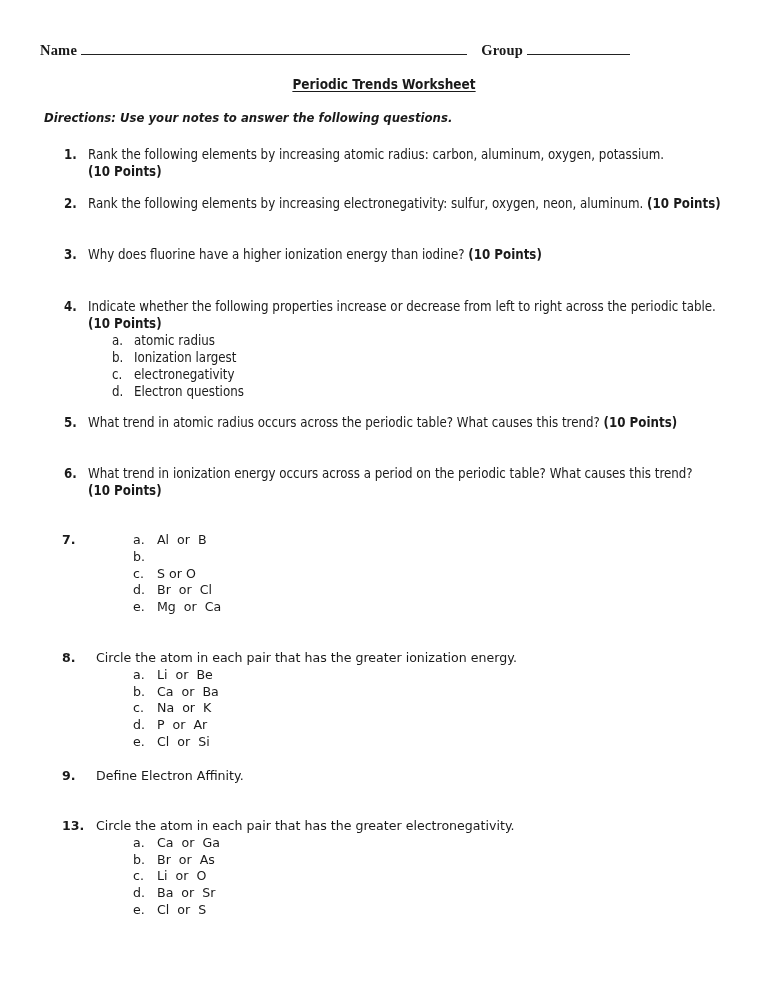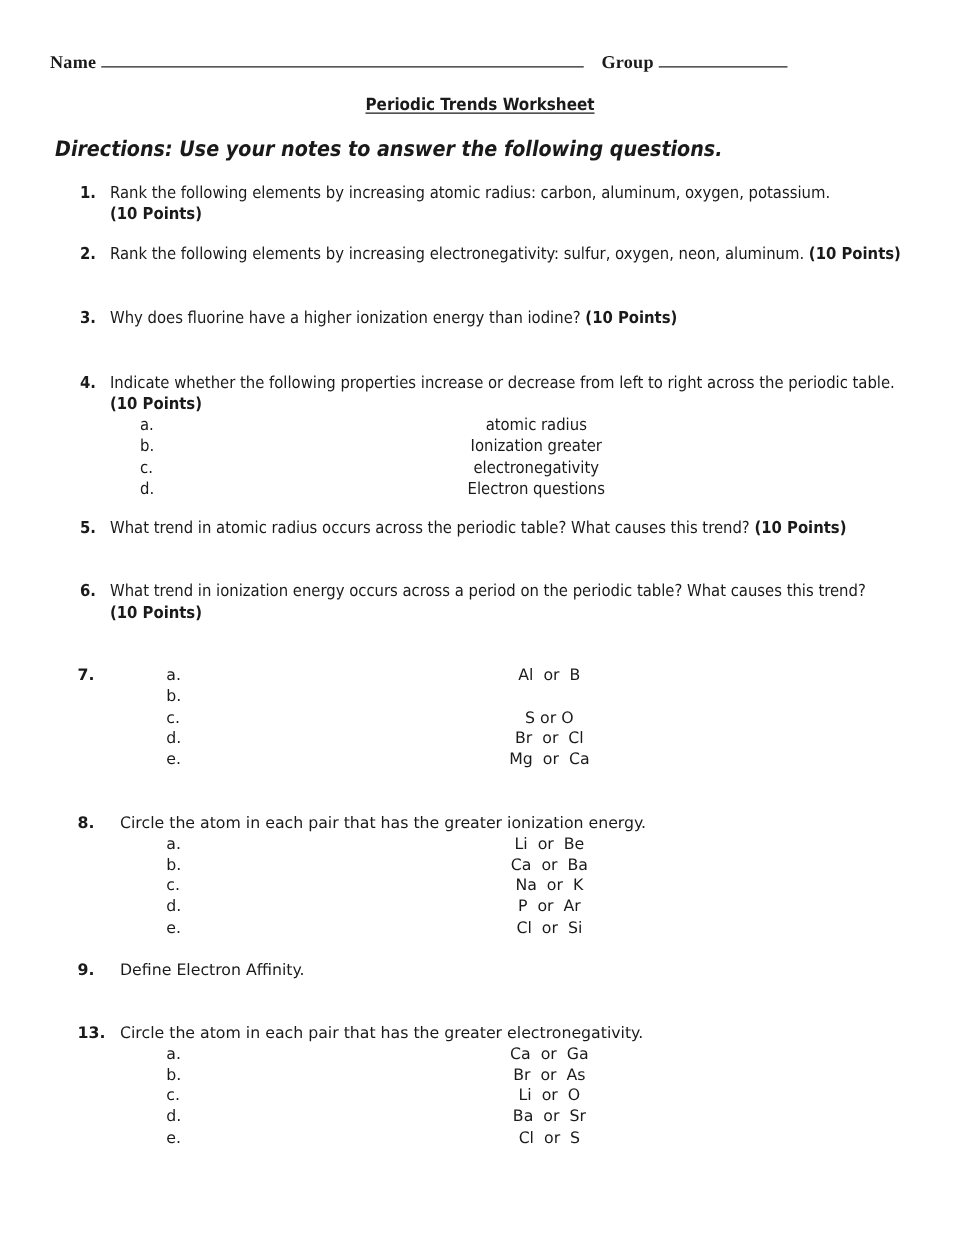--- a/index.html
+++ b/index.html
@@ -60,21 +60,21 @@
 
   
   .directions {
     position: absolute;
     left: 44px;
     top: 110px;
     font-family: "DejaVu Sans Condensed", "Liberation Sans Narrow", "Liberation Sans", sans-serif;
     font-stretch: condensed;
     font-weight: bold;
     font-style: italic;
-    font-size: 17px;
+    font-size: 13px;
   }
 
   
   .q {
     position: absolute;
     display: flex;
     align-items: flex-start;
   }
   .q-cond {
     font-family: "DejaVu Sans Condensed", "Liberation Sans Narrow", "Liberation Sans", sans-serif;
@@ -109,21 +109,20 @@
     display: flex;
     align-items: flex-start;
   }
   .sub .sub-letter {
     flex: 0 0 auto;
     white-space: nowrap;
   }
   .sub .sub-text {
     flex: 1 1 auto;
     white-space: pre;
-    text-align: center;
   }
 </style>
 </head>
 <body>
 
 <div class="page">
 
   <div class="header-row">
     <span class="field-label">Name</span>
     <span class="rule rule-name"></span>
@@ -156,21 +155,21 @@
     <span class="q-body">
       <span class="q-text">Indicate whether the following properties increase or decrease from left to right across the periodic table.</span>
       <b class="pts">(10 Points)</b>
       <ul class="sub" style="margin-top:0;">
         <li>
           <span class="sub-letter" style="width:22px; margin-left:24px;">a.</span>
           <span class="sub-text">atomic radius</span>
         </li>
         <li>
           <span class="sub-letter" style="width:22px; margin-left:24px;">b.</span>
-          <span class="sub-text">Ionization greater</span>
+          <span class="sub-text">Ionization largest</span>
         </li>
         <li>
           <span class="sub-letter" style="width:22px; margin-left:24px;">c.</span>
           <span class="sub-text">electronegativity</span>
         </li>
         <li>
           <span class="sub-letter" style="width:22px; margin-left:24px;">d.</span>
           <span class="sub-text">Electron questions</span>
         </li>
       </ul>

